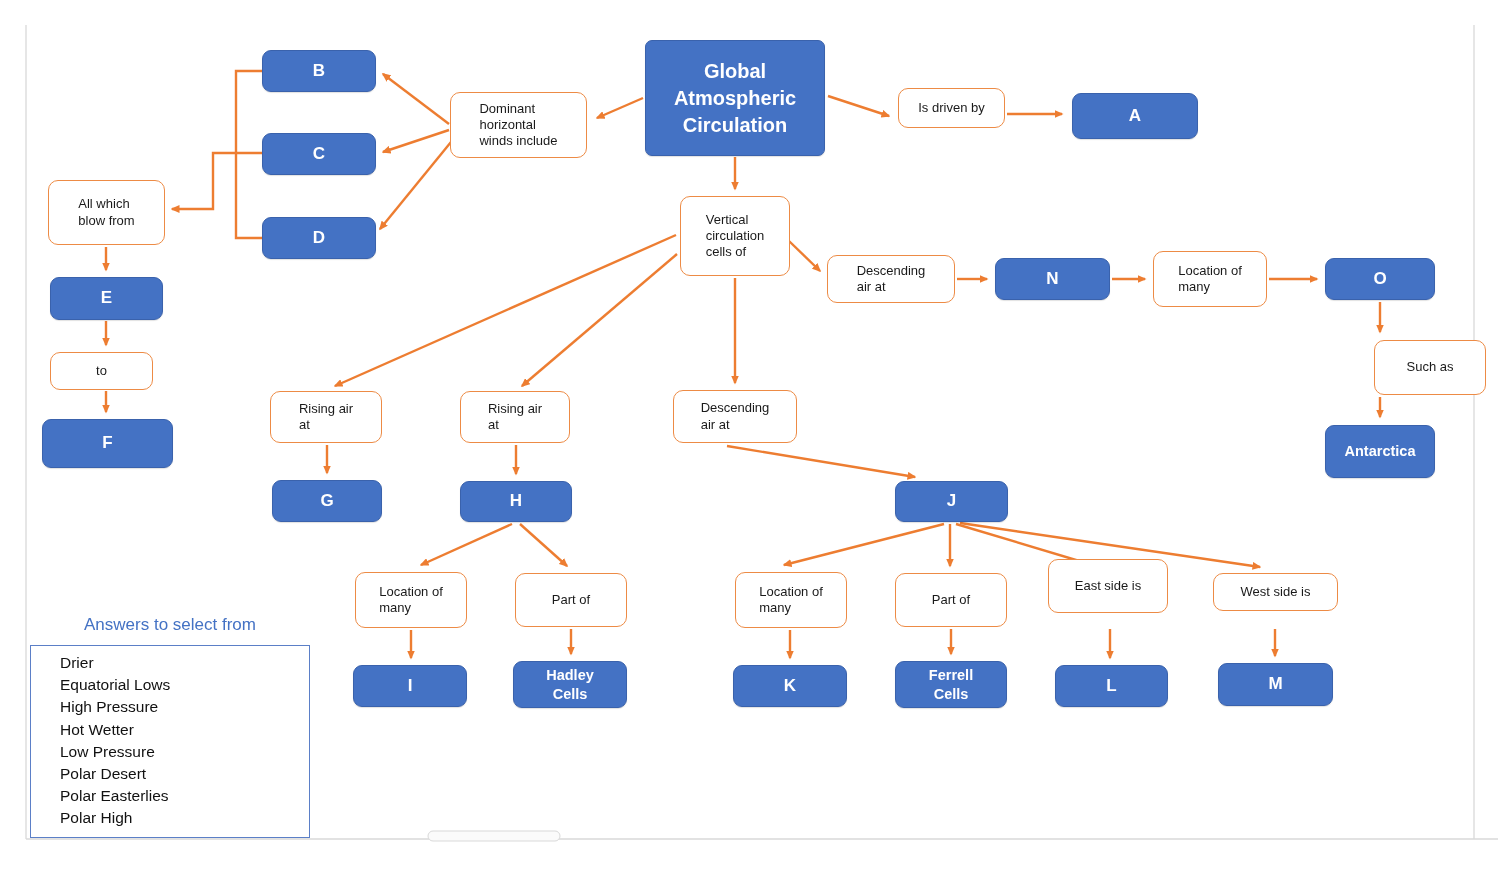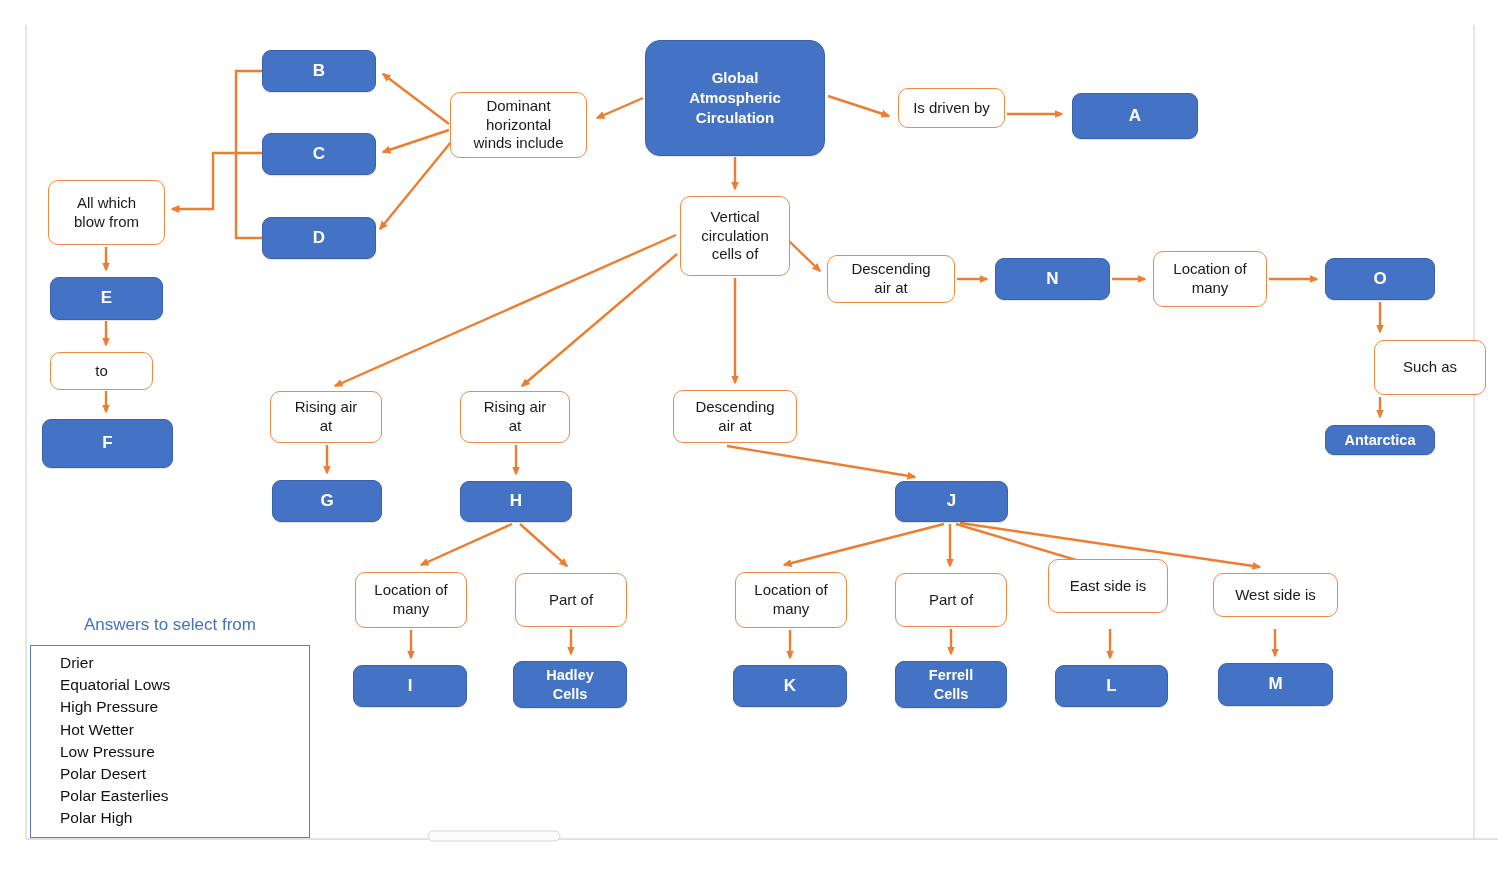--- a/index.html
+++ b/index.html
@@ -28,39 +28,39 @@
     display: flex;
     align-items: center;
     justify-content: center;
     text-align: center;
     white-space: pre-line;
     line-height: 1.2;
     box-sizing: border-box;
     box-shadow: 0 1px 1px rgba(0,0,0,0.12);
   }
   .bnode.big {
-    border-radius: 15px;
-    font-size: 15px;
+    border-radius: 7px;
+    font-size: 20px;
     line-height: 1.35;
   }
   .bnode.small-label {
     font-size: 14.5px;
     line-height: 1.25;
   }
   .cnode {
     position: absolute;
     background: #ffffff;
     border: 1.6px solid #ED8B45;
     border-radius: 10px;
     color: #1a1a1a;
-    font-size: 15px;
+    font-size: 13px;
     display: flex;
     align-items: center;
     justify-content: center;
-    text-align: center;
+    text-align: left;
     white-space: pre-line;
     line-height: 1.25;
     box-sizing: border-box;
   }
   .answers-title {
     position: absolute;
     left: 30px; top: 615px; width: 280px;
     text-align: center;
     color: #4472C4;
     font-weight: 400;
@@ -170,21 +170,21 @@
   <div class="bnode small-label" style="left:513px;top:661px;width:114px;height:47px">Hadley
 Cells</div>
   <div class="bnode" style="left:895px;top:481px;width:113px;height:41px">J</div>
   <div class="bnode" style="left:733px;top:665px;width:114px;height:42px">K</div>
   <div class="bnode small-label" style="left:895px;top:661px;width:112px;height:47px">Ferrell
 Cells</div>
   <div class="bnode" style="left:1055px;top:665px;width:113px;height:42px">L</div>
   <div class="bnode" style="left:1218px;top:663px;width:115px;height:43px">M</div>
   <div class="bnode" style="left:995px;top:258px;width:115px;height:42px">N</div>
   <div class="bnode" style="left:1325px;top:258px;width:110px;height:42px">O</div>
-  <div class="bnode small-label" style="left:1325px;top:425px;width:110px;height:30px">Antarctica</div>
+  <div class="bnode small-label" style="left:1325px;top:425px;width:110px;height:53px">Antarctica</div>
 
   <div class="cnode" style="left:898px;top:88px;width:107px;height:40px">Is driven by</div>
   <div class="cnode" style="left:450px;top:92px;width:137px;height:66px">Dominant
 horizontal
 winds include</div>
   <div class="cnode" style="left:48px;top:180px;width:117px;height:65px">All which
 blow from</div>
   <div class="cnode" style="left:50px;top:352px;width:103px;height:38px">to</div>
   <div class="cnode" style="left:680px;top:196px;width:110px;height:80px">Vertical
 circulation
@@ -200,21 +200,21 @@
 at</div>
   <div class="cnode" style="left:673px;top:390px;width:124px;height:53px">Descending
 air at</div>
   <div class="cnode" style="left:355px;top:572px;width:112px;height:56px">Location of
 many</div>
   <div class="cnode" style="left:515px;top:573px;width:112px;height:54px">Part of</div>
   <div class="cnode" style="left:735px;top:572px;width:112px;height:56px">Location of
 many</div>
   <div class="cnode" style="left:895px;top:573px;width:112px;height:54px">Part of</div>
   <div class="cnode" style="left:1048px;top:559px;width:120px;height:54px">East side is</div>
-  <div class="cnode" style="left:1213px;top:573px;width:125px;height:44px">West side is</div>
+  <div class="cnode" style="left:1213px;top:573px;width:125px;height:38px">West side is</div>
 
   <div class="answers-title">Answers to select from</div>
   <div class="answers-box">
     <div class="answers-col c1">
       <div>Drier</div>
       <div>Equatorial Lows</div>
       <div>High Pressure</div>
       <div>Hot Wetter</div>
       <div>Low Pressure</div>
       <div>Polar Desert</div>

